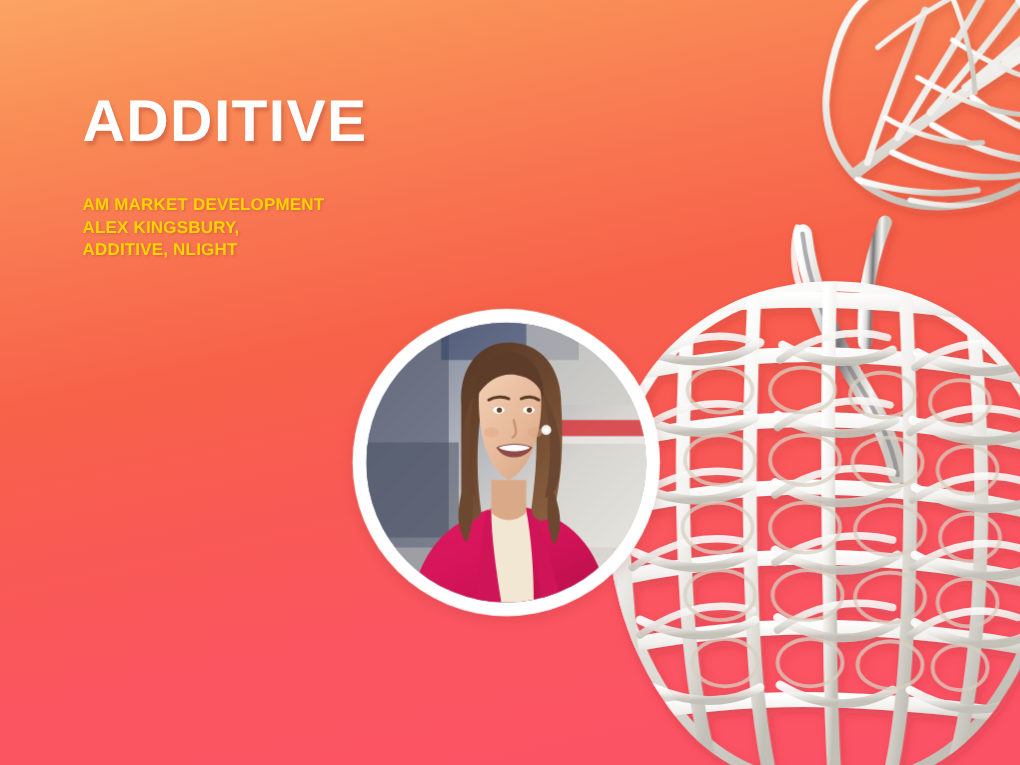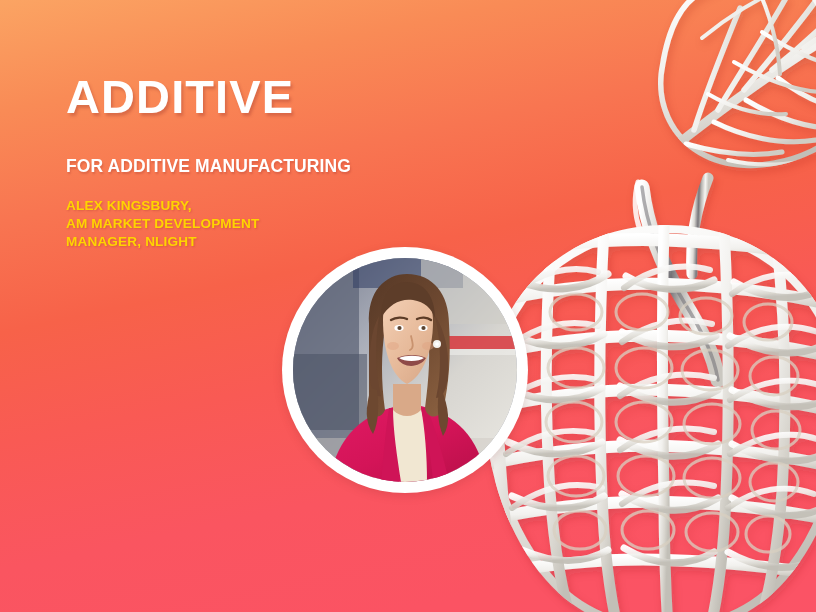--- a/index.html
+++ b/index.html
@@ -282,26 +282,26 @@
             <ellipse cx="312" cy="552" rx="22" ry="18"></ellipse>
           </g>
         </g>
       </g>
     </svg>
   </div>
 
   <div class="text-block">
     <h1 class="deck-title"><span>ADDITIVE</span></h1>
 
-    <p class="deck-subtitle"><span class="l2">FOR ADDITIVE MANUFACTURING</span></p>
+    <p class="deck-subtitle"></p>
 
     <p class="deck-presenter">
+        <span class="ln">AM MARKET DEVELOPMENT</span>
         <span class="ln">ALEX KINGSBURY,</span>
-        <span class="ln">AM MARKET DEVELOPMENT</span>
-        <span class="ln">MANAGER, NLIGHT</span>
+        <span class="ln">ADDITIVE, NLIGHT</span>
       </p>
   </div>
 
   <div class="portrait">
     <div class="portrait-inner">
       <svg viewBox="0 0 224 224" xmlns="http://www.w3.org/2000/svg" aria-hidden="true">
         <defs>
           <linearGradient id="bgRoom" x1="0" y1="0" x2="1" y2="1">
             <stop offset="0%" stop-color="#6e7488"></stop>
             <stop offset="34%" stop-color="#a9adb8"></stop>

